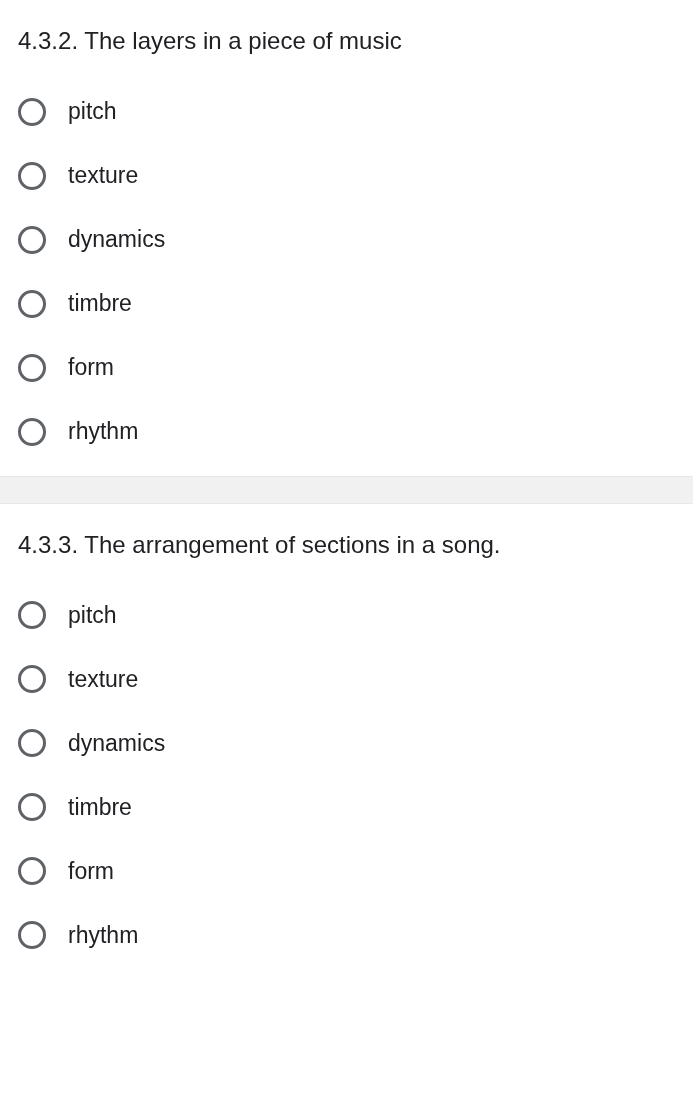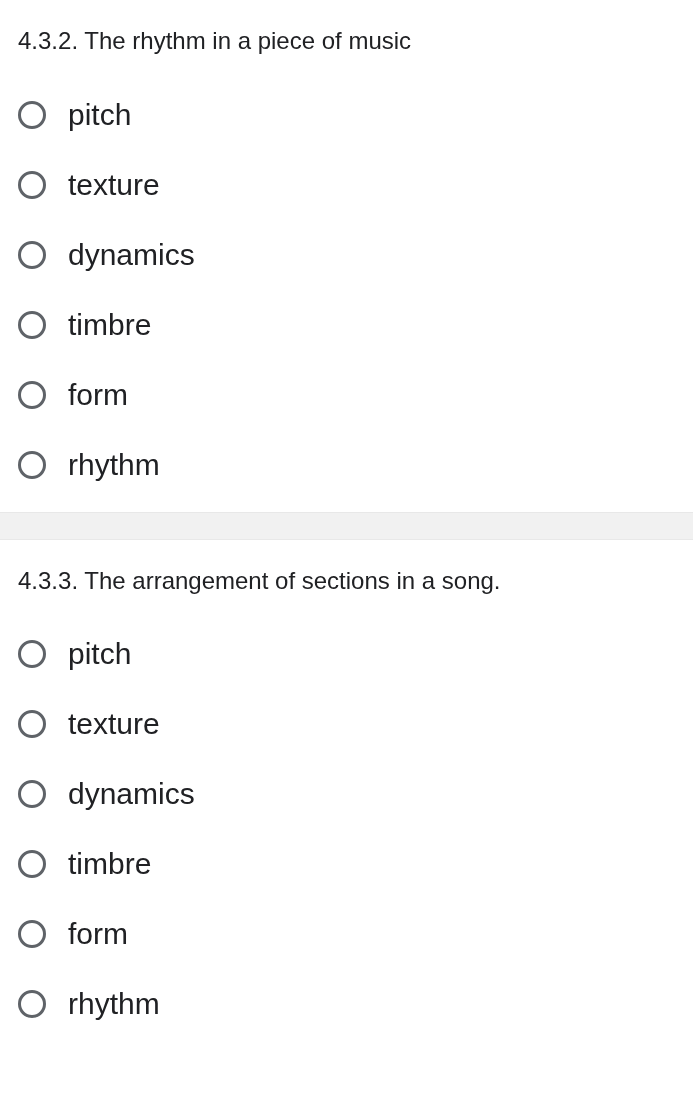--- a/index.html
+++ b/index.html
@@ -36,36 +36,36 @@
     }
     .radio-circle {
       width: 28px;
       height: 28px;
       border: 3px solid #5f6368;
       border-radius: 50%;
       flex-shrink: 0;
       margin-right: 22px;
     }
     .option-label {
-      font-size: 30px;
+      font-size: 23px;
       color: #202124;
       font-weight: 400;
     }
     .divider {
       height: 28px;
       background: #f1f1f1;
       border-top: 1px solid #e8e8e8;
       border-bottom: 1px solid #e8e8e8;
     }
   </style>
 </head>
 <body>
 
 <div class="question-block">
-  <div class="question-title">4.3.2. The rhythm in a piece of music</div>
+  <div class="question-title">4.3.2. The layers in a piece of music</div>
   <div class="option-row">
     <span class="radio-circle"></span>
     <span class="option-label">pitch</span>
   </div>
   <div class="option-row">
     <span class="radio-circle"></span>
     <span class="option-label">texture</span>
   </div>
   <div class="option-row">
     <span class="radio-circle"></span>

